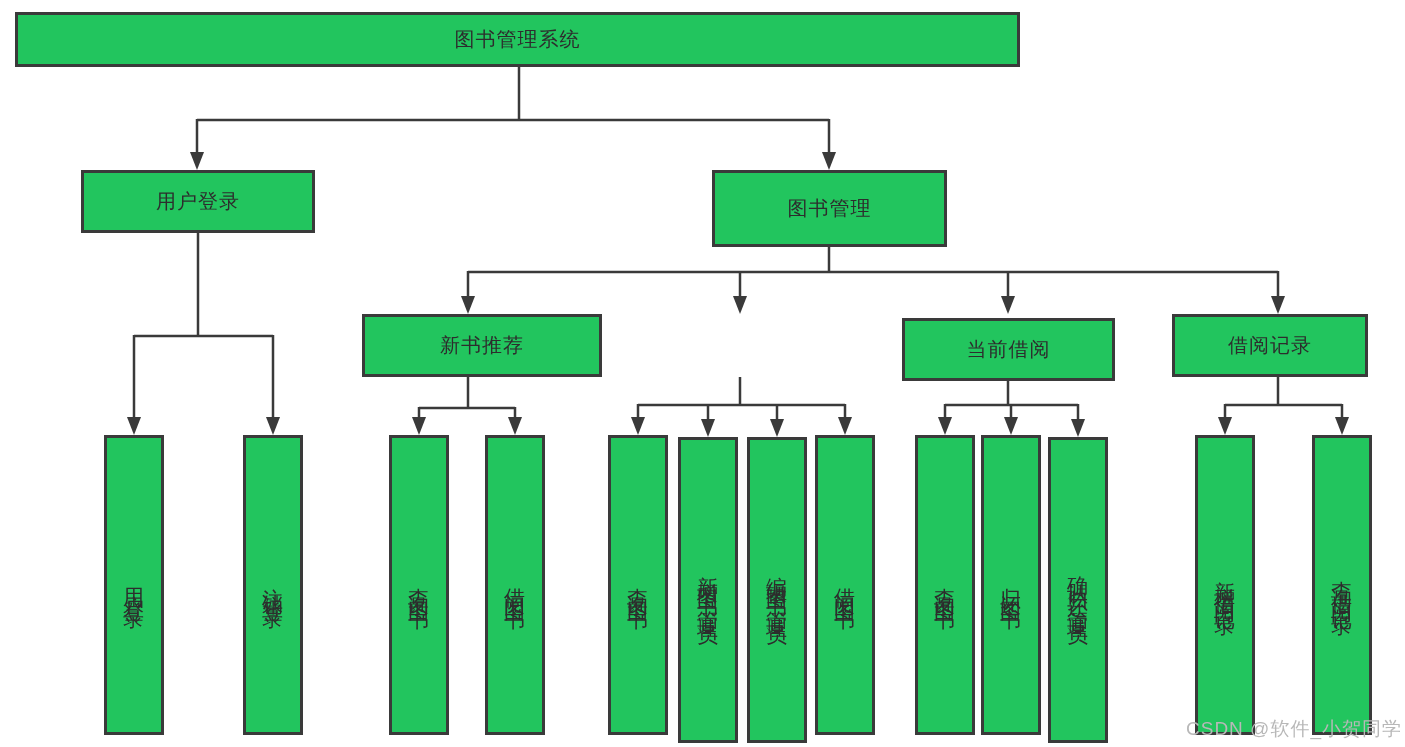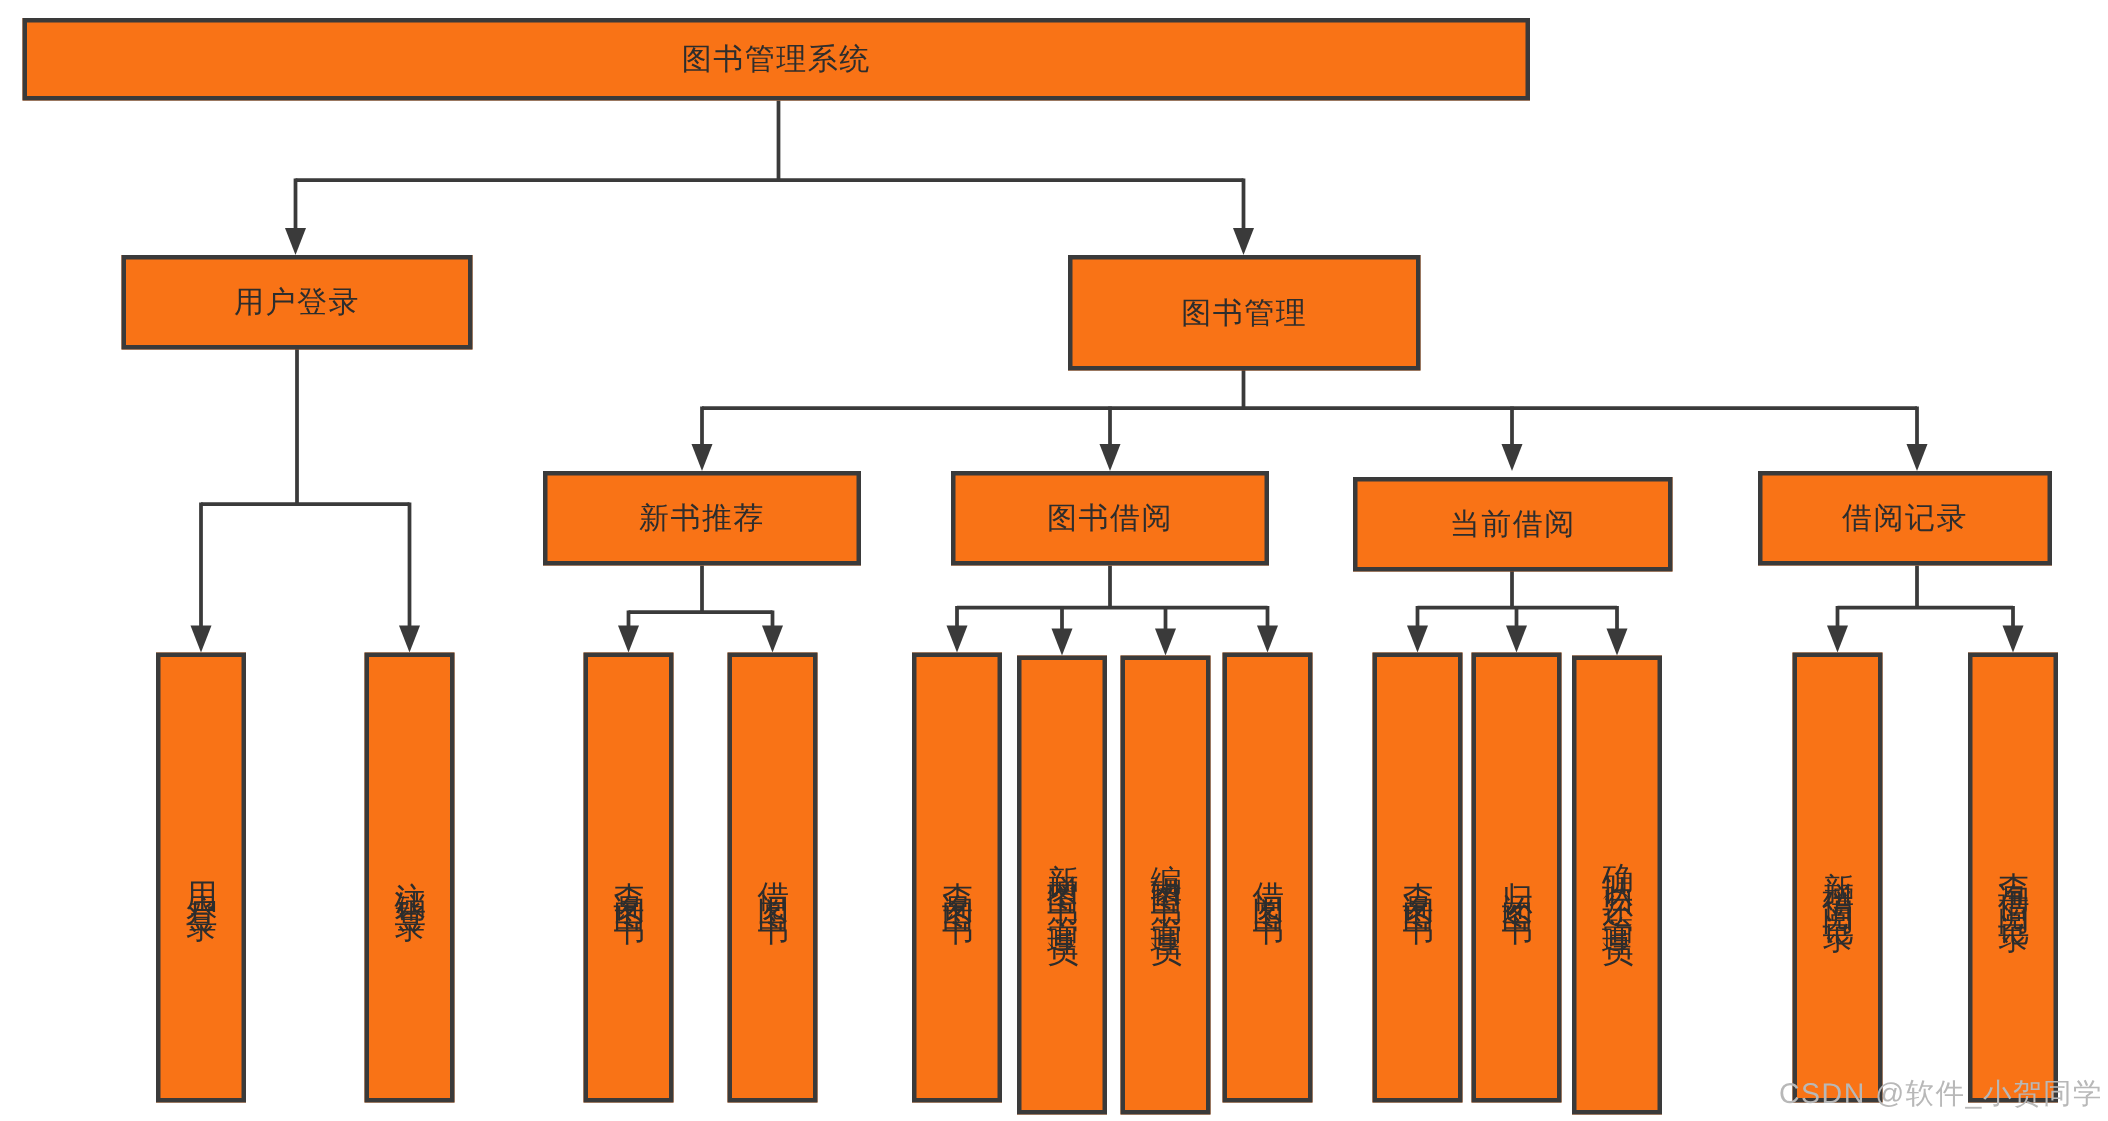--- a/index.html
+++ b/index.html
@@ -17,21 +17,21 @@
   }
   #connectors {
     position: absolute;
     left: 0;
     top: 0;
     z-index: 1;
   }
   .box {
     position: absolute;
     box-sizing: border-box;
-    background: #f97316;
+    background: #22c55e;
     border: 3px solid #3a3a3a;
     display: flex;
     align-items: center;
     justify-content: center;
     z-index: 2;
     color: #2d2d2d;
   }
   .box.h span {
     font-size: 20px;
     letter-spacing: 1px;
@@ -130,25 +130,22 @@
     <span>图书管理系统</span>
   </div>
 
   <div class="box h" style="left:81px; top:170px; width:234px; height:63px">
     <span>用户登录</span>
   </div>
   <div class="box h" style="left:712px; top:170px; width:235px; height:77px">
     <span>图书管理</span>
   </div>
 
-  <div class="box h" style="left:362px; top:314px; width:212px; height:63px">
+  <div class="box h" style="left:362px; top:314px; width:240px; height:63px">
     <span>新书推荐</span>
-  </div>
-  <div class="box h" style="left:634px; top:314px; width:212px; height:63px">
-    <span>图书借阅</span>
   </div>
   <div class="box h" style="left:902px; top:318px; width:213px; height:63px">
     <span>当前借阅</span>
   </div>
   <div class="box h" style="left:1172px; top:314px; width:196px; height:63px">
     <span>借阅记录</span>
   </div>
 
   <div class="box v" style="left:104px; top:435px; width:60px; height:300px">
     <span>用户登录</span>

